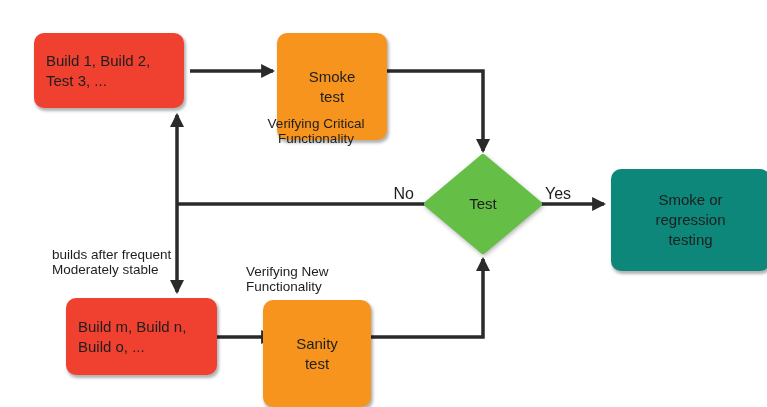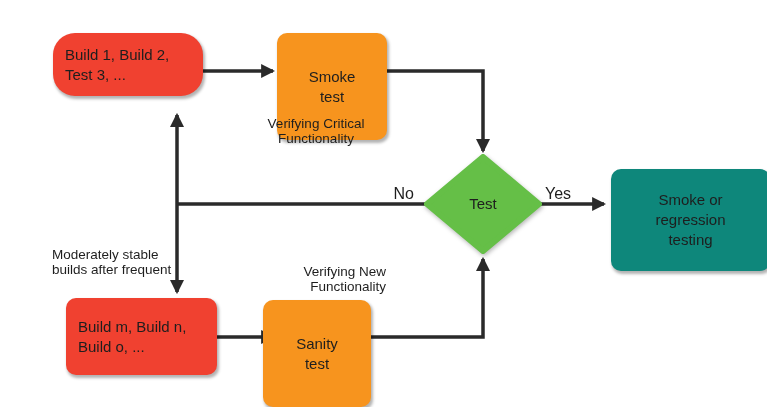--- a/index.html
+++ b/index.html
@@ -20,36 +20,36 @@
     position:absolute;border-radius:10px;
     display:flex;flex-direction:column;justify-content:center;
     font-size:15px;line-height:20px;color:var(--text-dark,#222222);
     box-shadow:1.5px 2.5px 3px rgba(0,0,0,.3);
   }
   .node.red{background:var(--red,#f04130);}
   .node.orange{background:var(--orange,#f7941e);}
   .node.teal{background:var(--teal,#0e877b);}
   .node.left-text{align-items:flex-start;padding-left:12px;text-align:left;}
   .node.center-text{align-items:center;text-align:center;padding:16px;}
-  .n-build1{left:53px;top:33px;width:138px;height:63px;border-radius:22px;}
+  .n-build1{left:34px;top:33px;width:138px;height:75px;}
   .n-smoke{left:277px;top:33px;width:78px;height:75px;}
   .n-buildm{left:66px;top:298px;width:139px;height:77px;}
   .n-sanity{left:263px;top:300px;width:76px;height:75px;}
   .n-system{left:611px;top:169px;width:127px;height:70px;}
   .diamond-label{
     position:absolute;left:443px;top:195px;width:80px;text-align:center;
     font-size:15px;line-height:18px;color:var(--text-dark,#222222);
   }
   .annotation{
     position:absolute;font-size:13.5px;line-height:15px;color:var(--text-dark,#1e1e1e);
   }
   .a-initial{left:52px;top:117px;text-align:left;}
   .a-critical{left:246px;top:116px;width:140px;text-align:center;}
   .a-moderate{left:52px;top:247px;text-align:left;}
-  .a-new{left:246px;top:264px;width:140px;text-align:right;}
+  .a-new{left:246px;top:264px;width:140px;text-align:left;}
   .edge-label{
     position:absolute;font-size:16px;line-height:15px;color:var(--text-dark,#1e1e1e);
   }
   .l-no{left:384px;top:186px;width:30px;text-align:right;}
   .l-yes{left:545px;top:186px;width:34px;text-align:left;}
 </style>
 </head>
 <body>
 
 <div class="canvas">
@@ -101,22 +101,22 @@
 
   <div class="diamond-label">Test</div>
 
 
   <div class="annotation a-critical">
     <div>Verifying Critical</div>
     <div>Functionality</div>
   </div>
 
   <div class="annotation a-moderate">
+    <div>builds after frequent</div>
     <div>Moderately stable</div>
-    <div>builds after frequent</div>
   </div>
 
   <div class="annotation a-new">
     <div>Verifying New</div>
     <div>Functionality</div>
   </div>
 
   <div class="edge-label l-no">No</div>
   <div class="edge-label l-yes">Yes</div>
 

